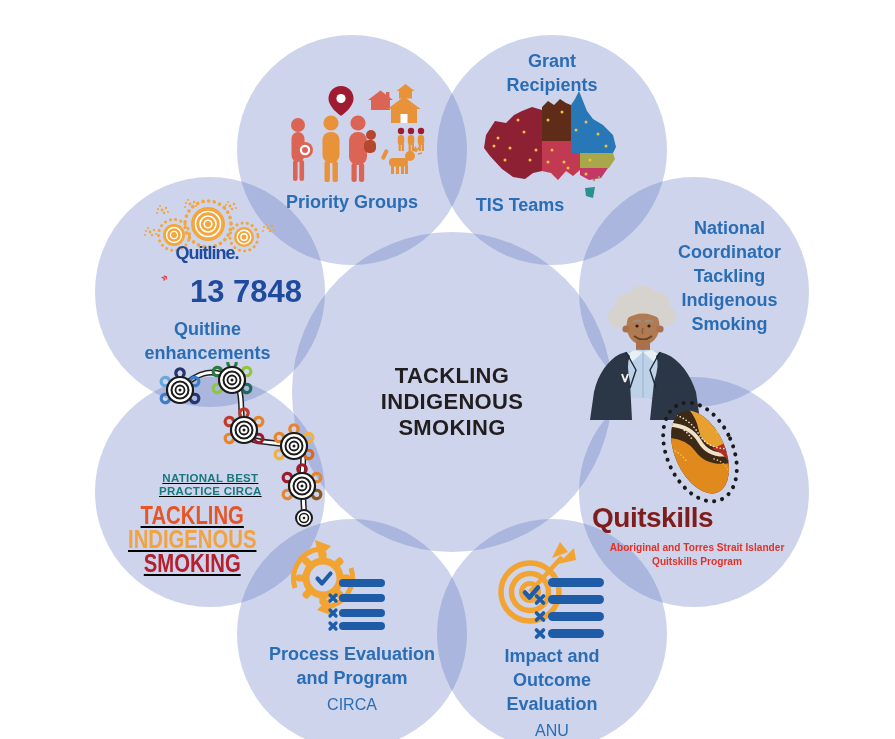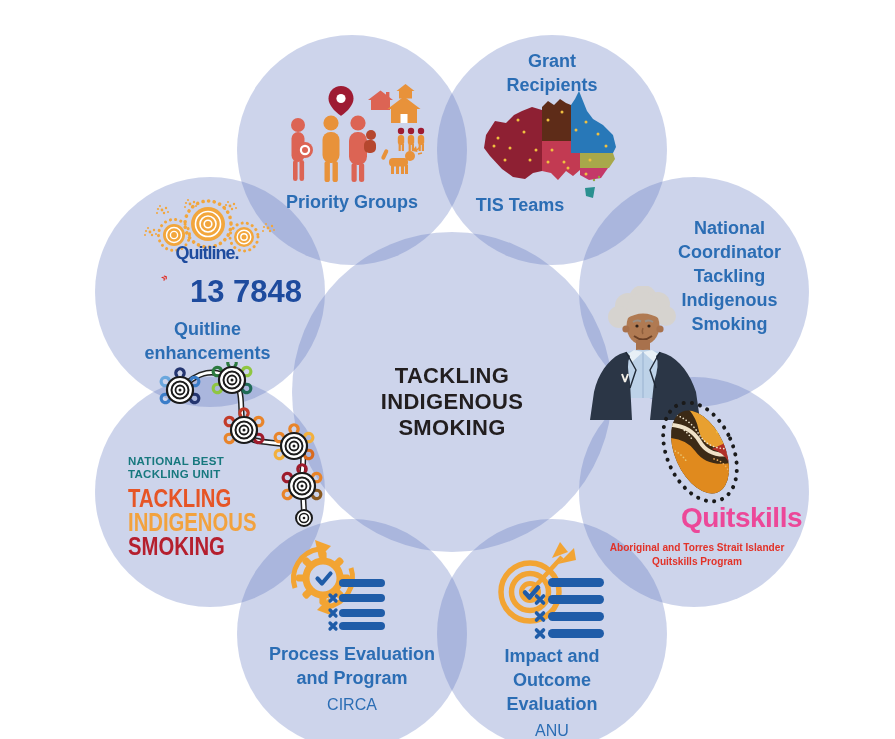--- a/index.html
+++ b/index.html
@@ -9,34 +9,34 @@
   .ring{width:230px;height:230px;}
   .hub{width:320px;height:320px;}
   .abs{position:absolute;z-index:3;}
   .caption{position:absolute;z-index:3;text-align:center;color:#2B6DB4;font-weight:700;
            font-size:18px;line-height:24px;}
   .org{font-weight:400;font-size:16px;margin-top:3px;}
   .center-title{position:absolute;left:332px;top:363px;width:240px;z-index:2;text-align:center;
                 font-size:22px;line-height:26px;font-weight:700;color:#221E1F;letter-spacing:.3px;}
   .nc-text{position:absolute;left:678px;top:216px;z-index:3;color:#2B6DB4;font-weight:700;
            font-size:18px;line-height:24px;text-align:center;}
-  .nbpu{position:absolute;left:128px;top:455px;z-index:3;text-align:left;}
+  .nbpu{position:absolute;left:128px;top:472px;z-index:3;text-align:center;text-decoration:underline;}
   .nbpu-unit{color:#17787E;font-size:11.5px;line-height:13px;font-weight:700;letter-spacing:.3px;}
   .nbpu-words{margin-top:5px;}
   .nbpu-word{display:block;font-size:26px;line-height:24px;font-weight:700;
              transform:scaleX(.78);transform-origin:0 50%;white-space:nowrap;}
   .w1{color:#E65526}.w2{color:#F2A23E}.w3{color:#B51F2E}
   .ql-logo{position:absolute;left:112px;top:243px;width:190px;z-index:3;text-align:center;
            font-weight:700;font-size:18px;color:#1E4B9E;letter-spacing:-1px;white-space:nowrap;}
   .ql-number{position:absolute;left:112px;top:274px;width:190px;z-index:3;text-align:right;
              font-weight:700;font-size:31px;color:#1E4B9E;letter-spacing:0;}
   .ql-chevron{position:absolute;left:161px;top:271px;z-index:4;color:#E02A20;font-size:11px;
               font-weight:700;transform:rotate(-35deg);}
-  .qs-logo{position:absolute;left:592px;top:502px;width:210px;z-index:3;text-align:right;
-           font-weight:700;font-size:28px;color:#ec4899;letter-spacing:-.5px;}
+  .qs-logo{position:absolute;left:592px;top:502px;width:210px;z-index:3;text-align:left;
+           font-weight:700;font-size:28px;color:#7f1d1d;letter-spacing:-.5px;}
   .qs-sub{position:absolute;left:592px;top:540px;width:210px;z-index:3;text-align:center;
           color:#E23228;font-weight:700;font-size:11px;line-height:14px;
           transform:scaleX(.92);transform-origin:50% 0;}
 </style>
 </head>
 <body>
 
 <div id="canvas">
 
   <div class="bubble ring" style="left:237px;top:35px"></div>
@@ -322,21 +322,21 @@
     <use href="#petal" transform="translate(155.3,115.5) rotate(300)" stroke="#9E1B2C"></use>
     <use href="#bignode" transform="translate(48,28)"></use>
     <use href="#bignode" transform="translate(100,18)"></use>
     <use href="#bignode" transform="translate(112,68)"></use>
     <use href="#bignode" transform="translate(162,84)"></use>
     <use href="#bignode" transform="translate(170,124)"></use>
     <use href="#smallnode" transform="translate(172,156)"></use>
   </svg>
   <div class="nbpu">
     <div class="nbpu-unit">NATIONAL BEST</div>
-    <div class="nbpu-unit">TACKLING UNIT</div>
+    <div class="nbpu-unit">PRACTICE CIRCA</div>
     <div class="nbpu-words">
       <span class="nbpu-word w1">TACKLING</span>
       <span class="nbpu-word w2">INDIGENOUS</span>
       <span class="nbpu-word w3">SMOKING</span>
     </div>
   </div>
 
   <svg class="abs" style="left:132px;top:198px" width="150" height="58" viewBox="0 0 150 58">
     <defs>
       <g id="clus" fill="#F2A63C">

